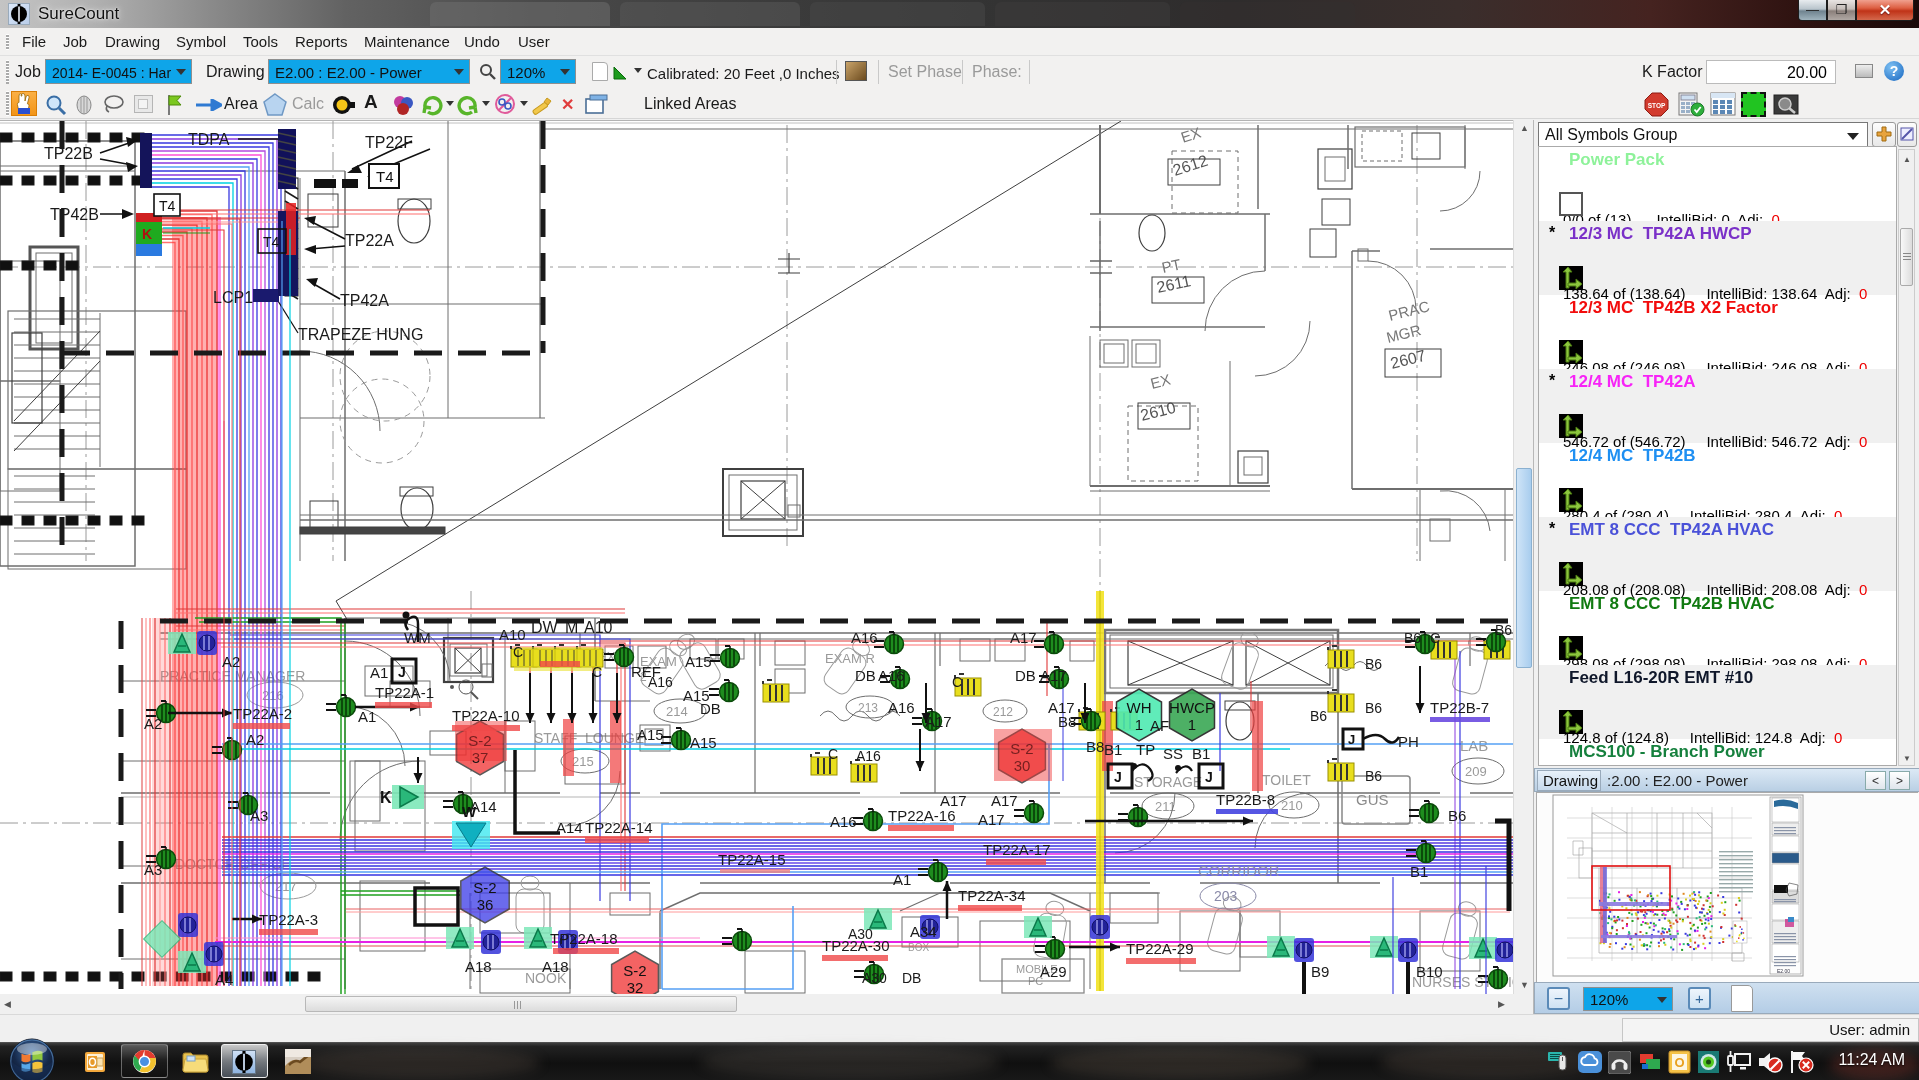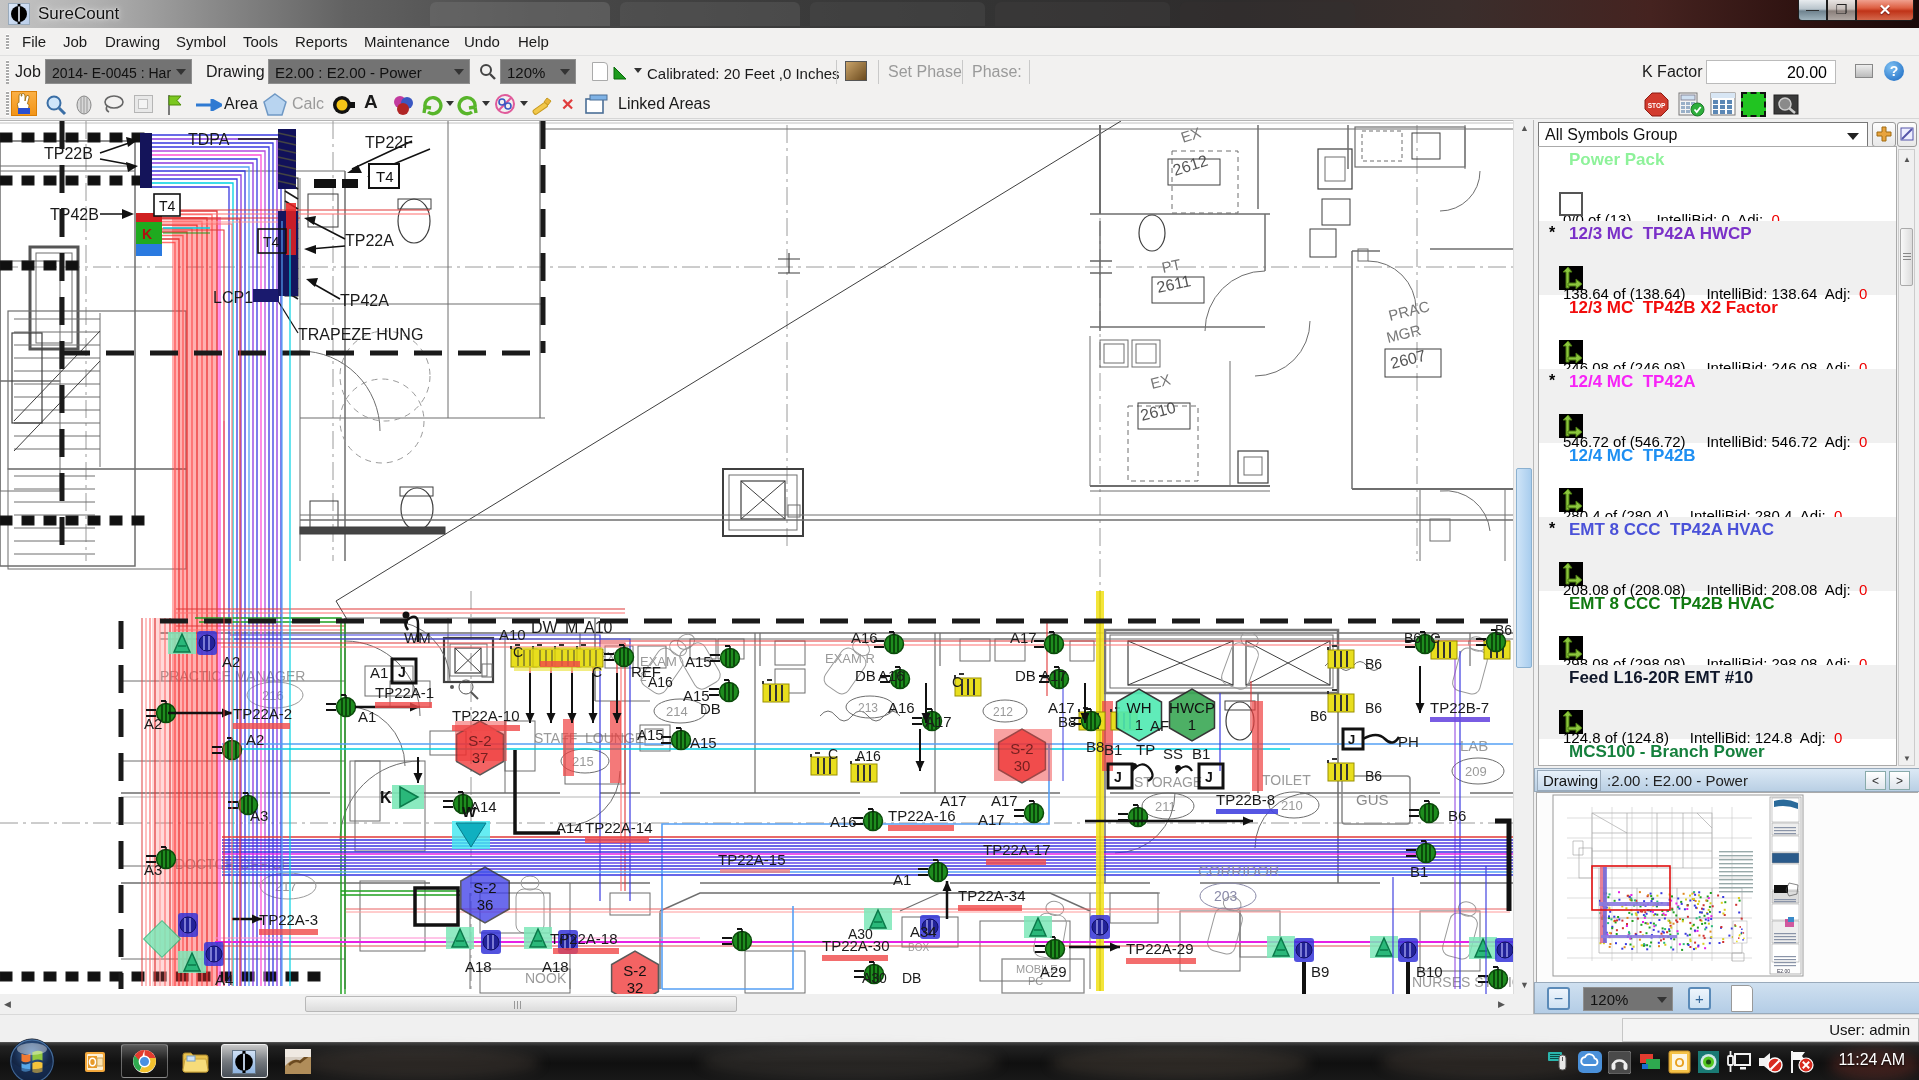--- a/index.html
+++ b/index.html
@@ -22,21 +22,21 @@
 #btnclose span { color:#fff; font-weight:bold; font-size:15px; text-shadow:0 1px 1px #611; }
 
 
 #menubar { left:0; top:28px; width:1919px; height:28px; background:#f2f1f0; border-bottom:1px solid #e0e0e0;text-decoration:underline; }
 #menubar .m { position:absolute; top:5px; font-size:15px; color:#1a1a1a; }
 .grip { position:absolute; left:6px; width:3px; background:repeating-linear-gradient(#fff 0 1px,#aaa 1px 3px); }
 
 
 #tb1 { left:0; top:56px; width:1919px; height:32px; background:#f2f1f0; }
 #tb1 .lab { position:absolute; top:7px; font-size:16px; color:#1a1a1a; }
-.combo { position:absolute; top:3px; height:25px; background:#737373; border:1px solid #8f8f8f; font-size:15px; overflow:hidden; color:#111; }
+.combo { position:absolute; top:3px; height:25px; background:#0ea5e9; border:1px solid #8f8f8f; font-size:15px; overflow:hidden; color:#111; }
 .combo .ct { position:absolute; left:6px; top:4px; white-space:nowrap; }
 .combo .ca { position:absolute; right:5px; top:9px; width:0; height:0; border:5px solid transparent; border-top:6px solid #333; }
 .gray { color:#9a9a9a !important; }
 .vsep { position:absolute; top:4px; width:1px; height:24px; background:#c9c9c9; }
 
 
 #tb2 { left:0; top:88px; width:1919px; height:31px; background:#f2f1f0; border-bottom:1px solid #d6d6d6; }
 #tb2 .txt { position:absolute; top:7px; font-size:16px; color:#1a1a1a; }
 .tbtn { position:absolute; top:3px; width:26px; height:25px; }
 
@@ -114,21 +114,21 @@
   <div id="menubar" class="abs">
     <div class="grip" style="top:6px; height:16px;"></div>
     <div class="m" style="left:22px">File</div>
     <div class="m" style="left:63px">Job</div>
     <div class="m" style="left:105px">Drawing</div>
     <div class="m" style="left:176px">Symbol</div>
     <div class="m" style="left:243px">Tools</div>
     <div class="m" style="left:295px">Reports</div>
     <div class="m" style="left:364px">Maintenance</div>
     <div class="m" style="left:464px">Undo</div>
-    <div class="m" style="left:518px">Help</div>
+    <div class="m" style="left:518px">User</div>
   </div>
 
   <div id="tb1" class="abs">
     <div class="grip" style="top:4px; height:24px;"></div>
     <div class="lab" style="left:15px">Job</div>
     <div class="combo" style="left:45px; width:147px;">
         <span class="ct" style="font-size:14px; top:5px;">2014- E-0045 : Har</span>
         <span class="ca"></span>
       </div>
     <div class="lab" style="left:206px">Drawing</div>
@@ -232,21 +232,21 @@
     <div class="abs" style="left:520px; top:13px; width:0; height:0; border:4px solid transparent; border-top:5px solid #333;"></div>
     <svg class="abs" style="left:530px; top:6px" width="24" height="22" viewBox="0 0 24 22">
         <rect x="2" y="12" width="16" height="5" rx="2" transform="rotate(-35 10 14)" fill="#f2c84b" stroke="#c79a1f"></rect>
         <path d="M17 4 l4 3 -3 4 -4-3 z" fill="#e8b63a" stroke="#c79a1f"></path>
       </svg>
     <div class="txt" style="left:561px; color:#e03c3c; font-weight:bold;">✕</div>
     <svg class="abs" style="left:585px; top:6px" width="24" height="21" viewBox="0 0 24 21">
         <rect x="1" y="5" width="17" height="14" fill="#fff" stroke="#4a6e96" stroke-width="1.6"></rect>
         <rect x="5" y="1" width="17" height="5" fill="#7fb2e5" stroke="#4a6e96"></rect>
       </svg>
-    <div class="txt" style="left:618px">Linked Areas</div>
+    <div class="txt" style="left:644px">Linked Areas</div>
 
     <svg class="abs" style="left:1644px; top:4px" width="25" height="25" viewBox="0 0 25 25">
         <path d="M8 1 L17 1 L24 8 L24 17 L17 24 L8 24 L1 17 L1 8 Z" fill="#d23b2e" stroke="#8e1b12"></path>
         <text x="12.5" y="15.5" font-size="6.5" font-weight="bold" fill="#fff" text-anchor="middle" font-family="Liberation Sans">STOP</text>
       </svg>
     <svg class="abs" style="left:1678px; top:4px" width="27" height="25" viewBox="0 0 27 25">
         <rect x="1" y="1" width="18" height="22" fill="#f4f4f4" stroke="#777"></rect>
         <rect x="3" y="3" width="14" height="5" fill="#cfe0f2" stroke="#889"></rect>
         <g fill="#9ab0c8">
           <rect x="3" y="10" width="4" height="3"></rect>

